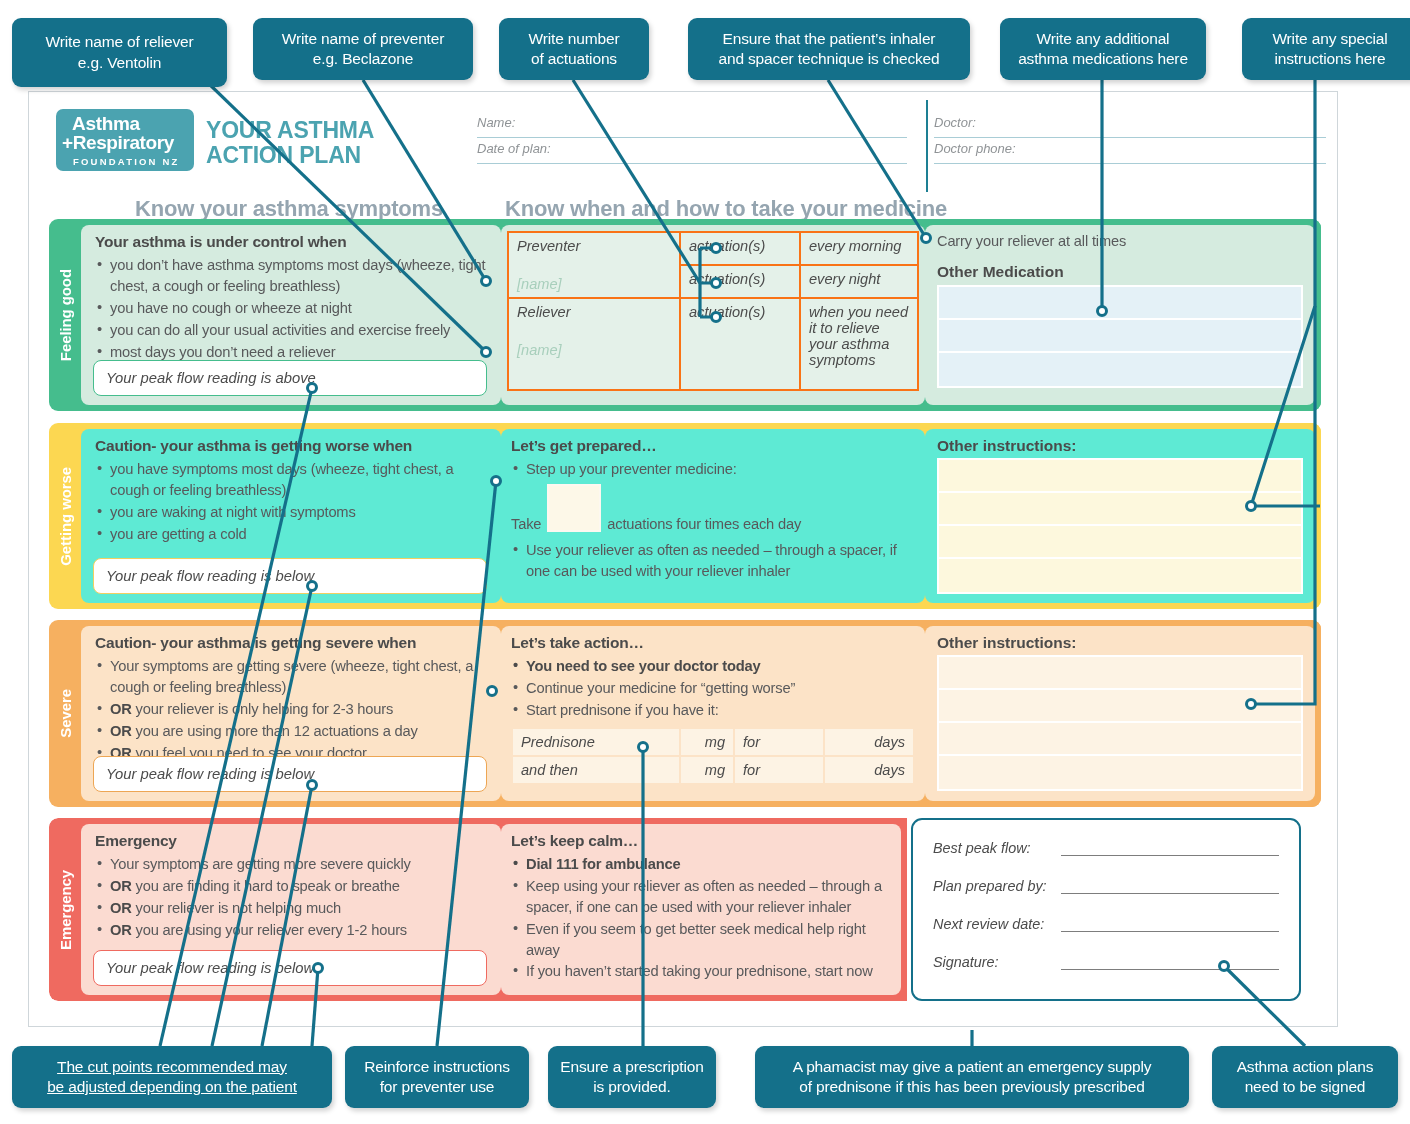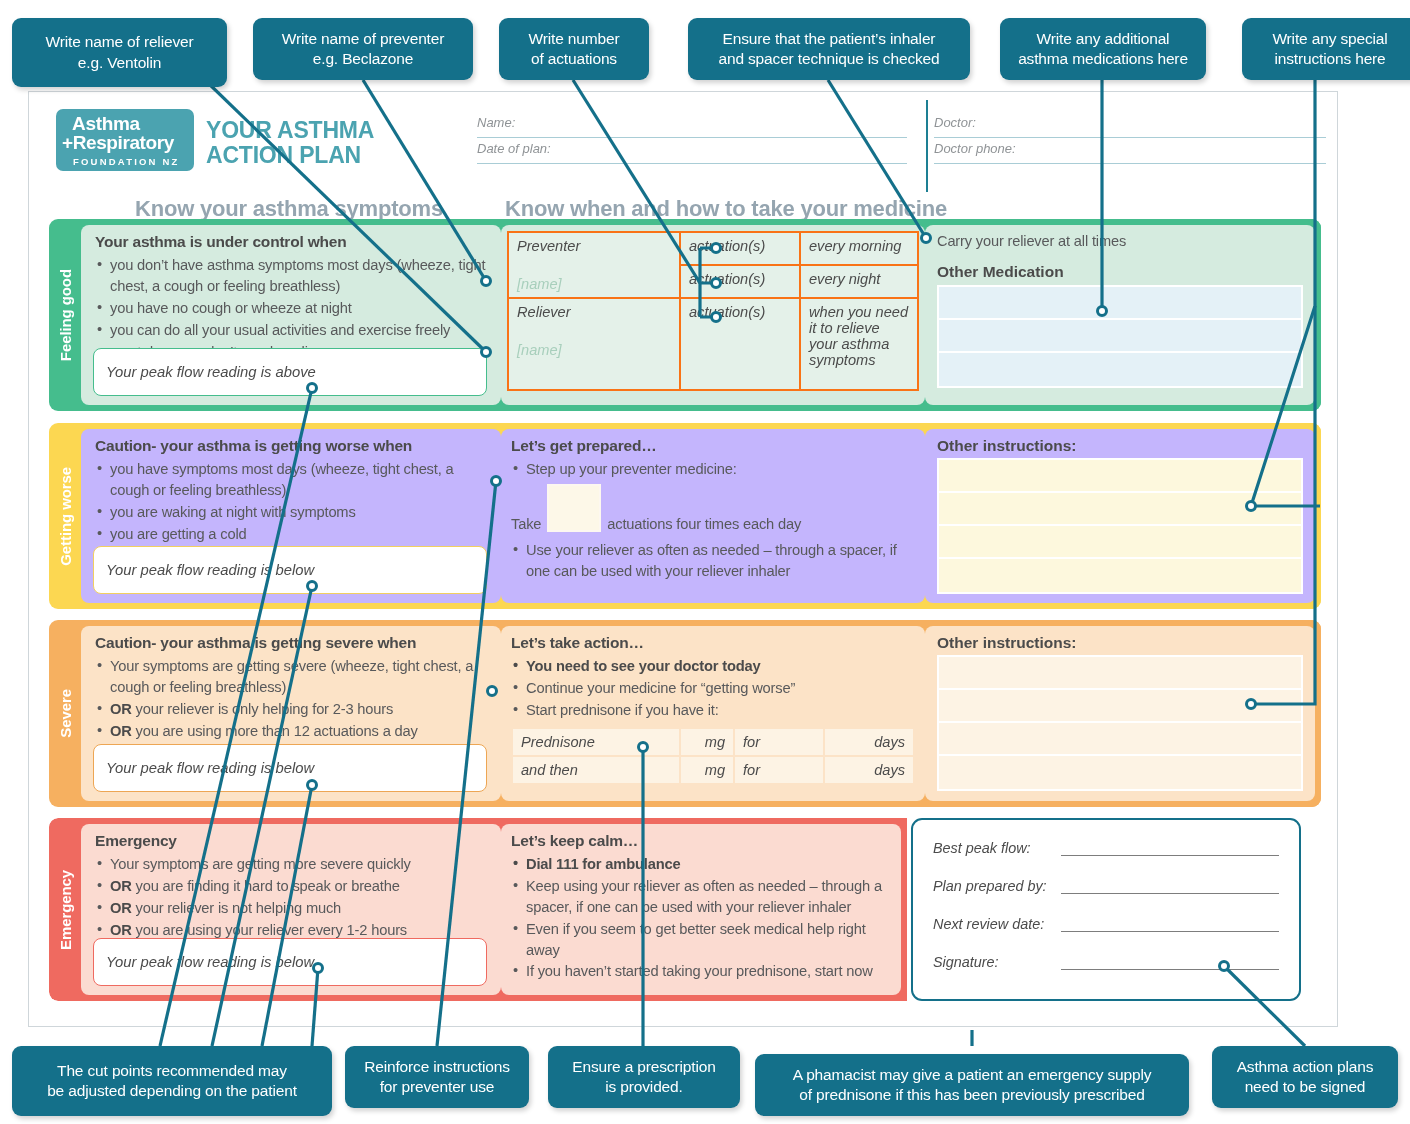--- a/index.html
+++ b/index.html
@@ -98,35 +98,35 @@
     position: relative; padding-left: 15px;
     font-size: 14.7px; color: #58595b; line-height: 1.42; margin-bottom: 1px;
     letter-spacing: -0.18px;
   }
   ul.blist li::before { content: "•"; position: absolute; left: 2px; top: -1px; }
   ul.blist li b { font-weight: bold; color: #4b4b4b; }
   ul.blist li.bold { font-weight: bold; color: #4b4b4b; }
 
   .pfbox {
     position: absolute; left: 12px; bottom: 9px; right: 14px;
-    height: 48px; background: #ffffff;
+    height: 36px; background: #ffffff;
     border-radius: 8px;
     display: flex; align-items: center; padding-left: 12px;
     font-style: italic; font-size: 14.8px; color: #4b4b4b; margin-top: 29px;
   }
 
   
   .z-good    { background: #45bd8d; }
   .z-good .zbody { background: #45bd8d; }
   .z-good .zpanel { background: #d5ebdf; }
   .z-good .pfbox { border: 1.6px solid #45bd8d; }
 
   .z-worse   { background: #fcd751; }
   .z-worse .zbody { background: #fcd751; }
-  .z-worse .zpanel { background: #c4b5fd; }
+  .z-worse .zpanel { background: #5eead4; }
   .z-worse .pfbox { border: 1.6px solid #f2cf60; }
 
   .z-severe  { background: #f6b060; }
   .z-severe .zbody { background: #f6b060; }
   .z-severe .zpanel { background: #fce3c7; }
   .z-severe .pfbox { border: 1.6px solid #eda košice; }
   .z-severe .pfbox { border: 1.6px solid #eda654; }
 
   .z-emerg   { background: #ef6a60; }
   .z-emerg .zbody { background: #ef6a60; }
@@ -187,27 +187,27 @@
 e.g. Beclazone</div>
   <div class="callout" style="left: 499px; top: 18px; width: 150px; height: 62px; white-space: pre-line;">Write number
 of actuations</div>
   <div class="callout" style="left: 688px; top: 18px; width: 282px; height: 62px; white-space: pre-line;">Ensure that the patient’s inhaler
 and spacer technique is checked</div>
   <div class="callout" style="left: 1000px; top: 18px; width: 206px; height: 62px; white-space: pre-line;">Write any additional
 asthma medications here</div>
   <div class="callout" style="left: 1242px; top: 18px; width: 176px; height: 62px; white-space: pre-line;">Write any special
 instructions here</div>
 
-  <div class="callout" style="left: 12px; top: 1046px; width: 320px; height: 70px; white-space: pre-line;">The cut points recommended may
+  <div class="callout" style="left: 12px; top: 1046px; width: 320px; height: 62px; white-space: pre-line; text-decoration: underline;">The cut points recommended may
 be adjusted depending on the patient</div>
   <div class="callout" style="left: 345px; top: 1046px; width: 184px; height: 62px; white-space: pre-line;">Reinforce instructions
 for preventer use</div>
-  <div class="callout" style="left: 548px; top: 1046px; width: 192px; height: 62px; white-space: pre-line;">Ensure a prescription
+  <div class="callout" style="left: 548px; top: 1046px; width: 168px; height: 62px; white-space: pre-line;">Ensure a prescription
 is provided.</div>
-  <div class="callout" style="left: 755px; top: 1046px; width: 434px; height: 62px; white-space: pre-line; margin-top: 8px;">A phamacist may give a patient an emergency supply
+  <div class="callout" style="left: 755px; top: 1046px; width: 434px; height: 62px; white-space: pre-line;">A phamacist may give a patient an emergency supply
 of prednisone if this has been previously prescribed</div>
   <div class="callout" style="left: 1212px; top: 1046px; width: 186px; height: 62px; white-space: pre-line;">Asthma action plans
 need to be signed</div>
 
   <svg id="connectors">
     <g stroke="#14708a" stroke-width="3.2" fill="none">
 
       <path d="M205,80 L486,352"></path>
       <path d="M363,80 L486,281"></path>
       <path d="M573,80 L700,283"></path>

